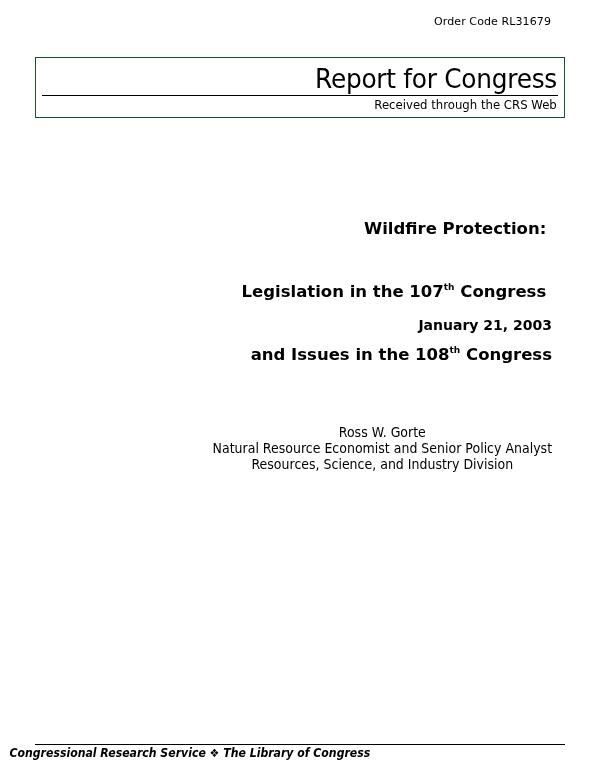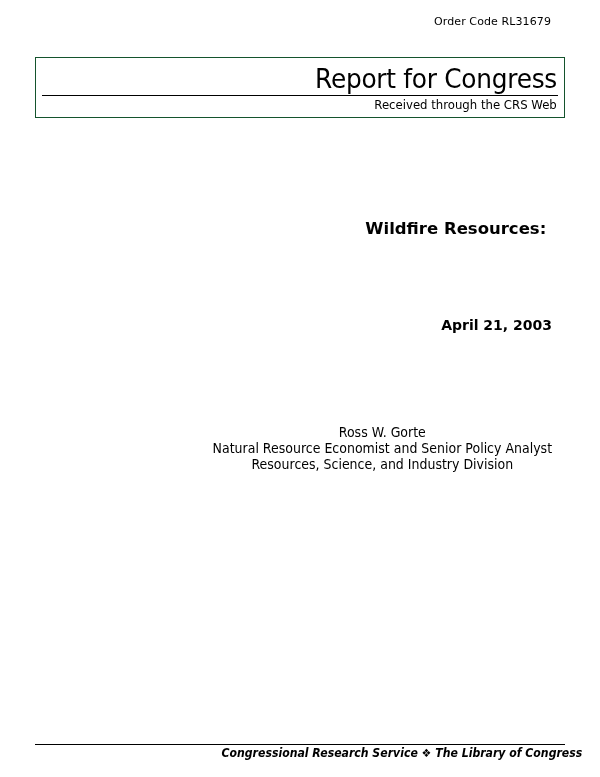--- a/index.html
+++ b/index.html
@@ -108,21 +108,21 @@
       left: 35px;
       width: 530px;
       top: 744px;
       border-top: 1px solid #000;
     }
     .footer-text {
       position: absolute;
       left: 0;
       width: 592px;
       top: 745px;
-      text-align: right;
+      text-align: left;
       font-weight: bold;
       font-style: italic;
       font-size: 11.5px;
       line-height: 16px;
       white-space: nowrap;
     }
     .footer-inner {
       display: inline-block;
       transform: scaleX(0.95);
     }
@@ -132,24 +132,26 @@
 
 <div class="order-code">Order Code RL31679</div>
 
 <div class="banner">
   <div class="banner-title">Report for Congress</div>
   <div class="banner-rule"></div>
   <div class="banner-sub">Received through the CRS Web</div>
 </div>
 
 <div class="title-block">
-  <span class="title-line"><span>Wildfire Resources: </span></span>
+  <span class="title-line"><span>Wildfire Protection: </span></span>
+  <span class="title-line"><span>Legislation in the 107</span><sup>th</sup><span> Congress </span></span>
+  <span class="title-line"><span>and Issues in the 108</span><sup>th</sup><span> Congress</span></span>
 </div>
 
-<div class="date">April 21, 2003</div>
+<div class="date">January 21, 2003</div>
 
 <div class="author-block">
   <span class="author-line">Ross W. Gorte</span>
   <span class="author-line">Natural Resource Economist and Senior Policy Analyst</span>
   <span class="author-line">Resources, Science, and Industry Division</span>
 </div>
 
 <div class="footer-rule"></div>
 <div class="footer-text">
   <span class="footer-inner">

